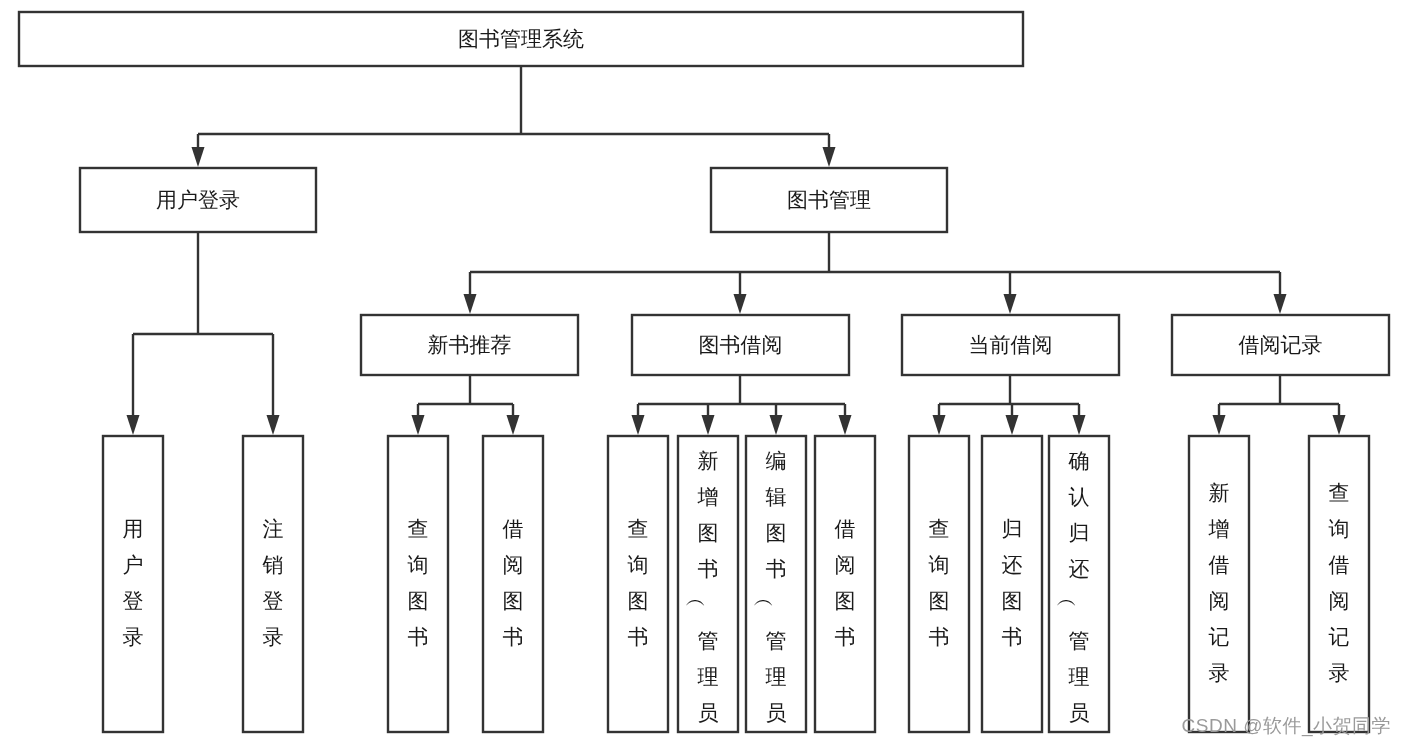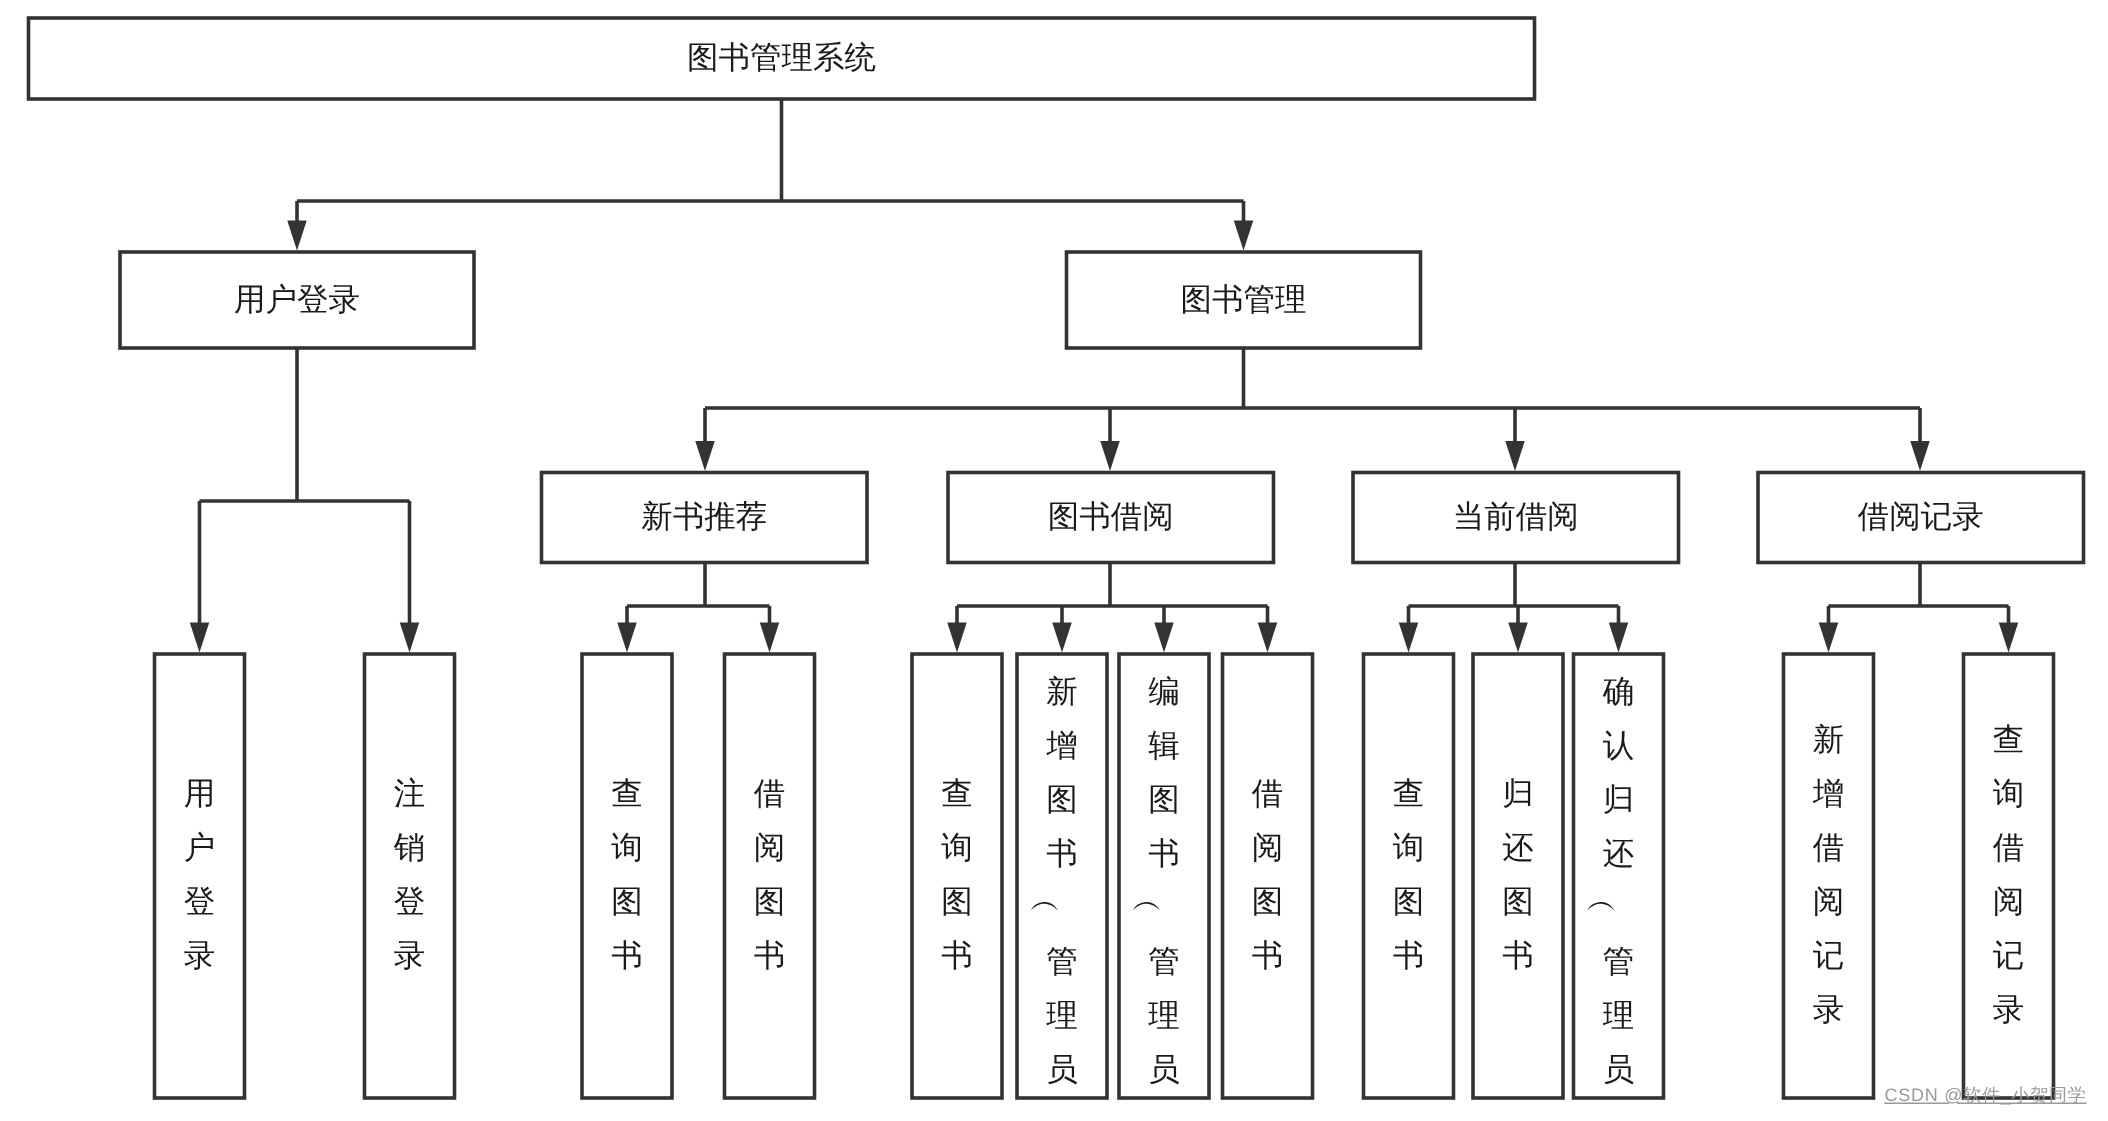--- a/index.html
+++ b/index.html
@@ -53,26 +53,25 @@
     font-family: "Liberation Sans", "DejaVu Sans", sans-serif;
     font-size: 21px;
     fill: #1a1a1a;
     text-anchor: middle;
   }
   .watermark-text {
     position: absolute;
     right: 14px;
     bottom: 8px;
     font-family: "Liberation Sans", "DejaVu Sans", sans-serif;
-    font-size: 12px;
+    font-size: 19px;
     color: #9a9a9a;
     letter-spacing: 0.5px;
     white-space: nowrap;
     pointer-events: none;
-    text-decoration: underline;
   }
 </style>
 </head>
 <body>
 
 <div id="diagram-root">
   <svg id="tree-svg" viewBox="0 0 1405 747">
     <g id="connectors-layer">
         <g>
           <path class="connector" d="M521 66 L521 134"></path>

